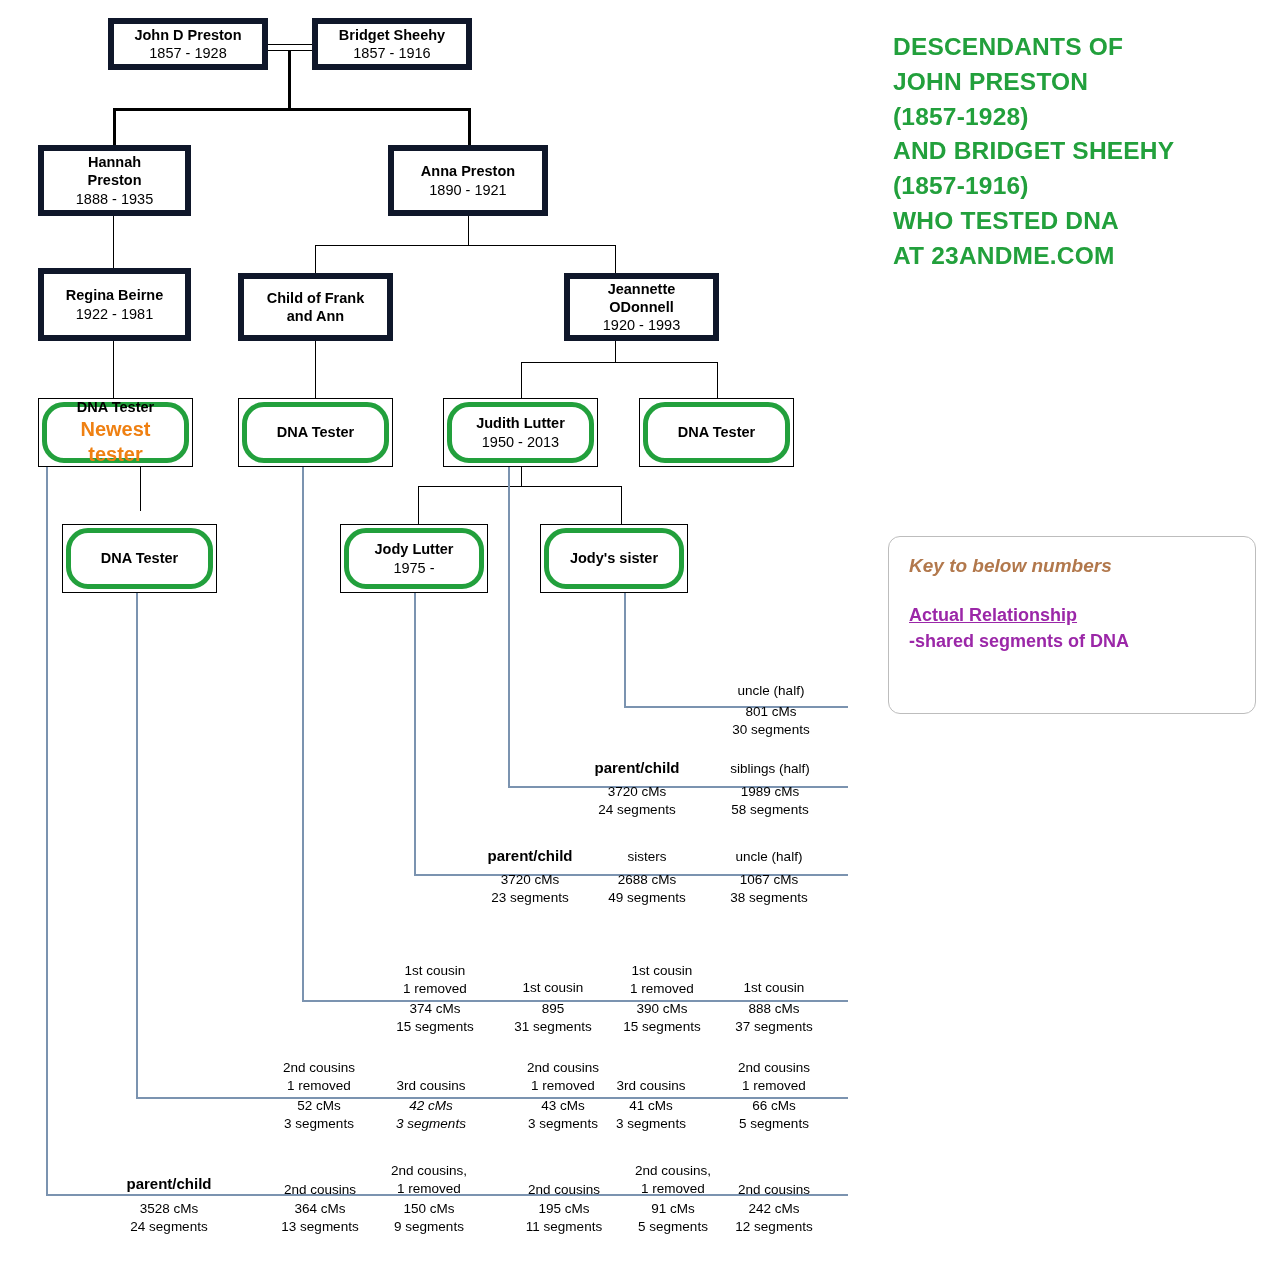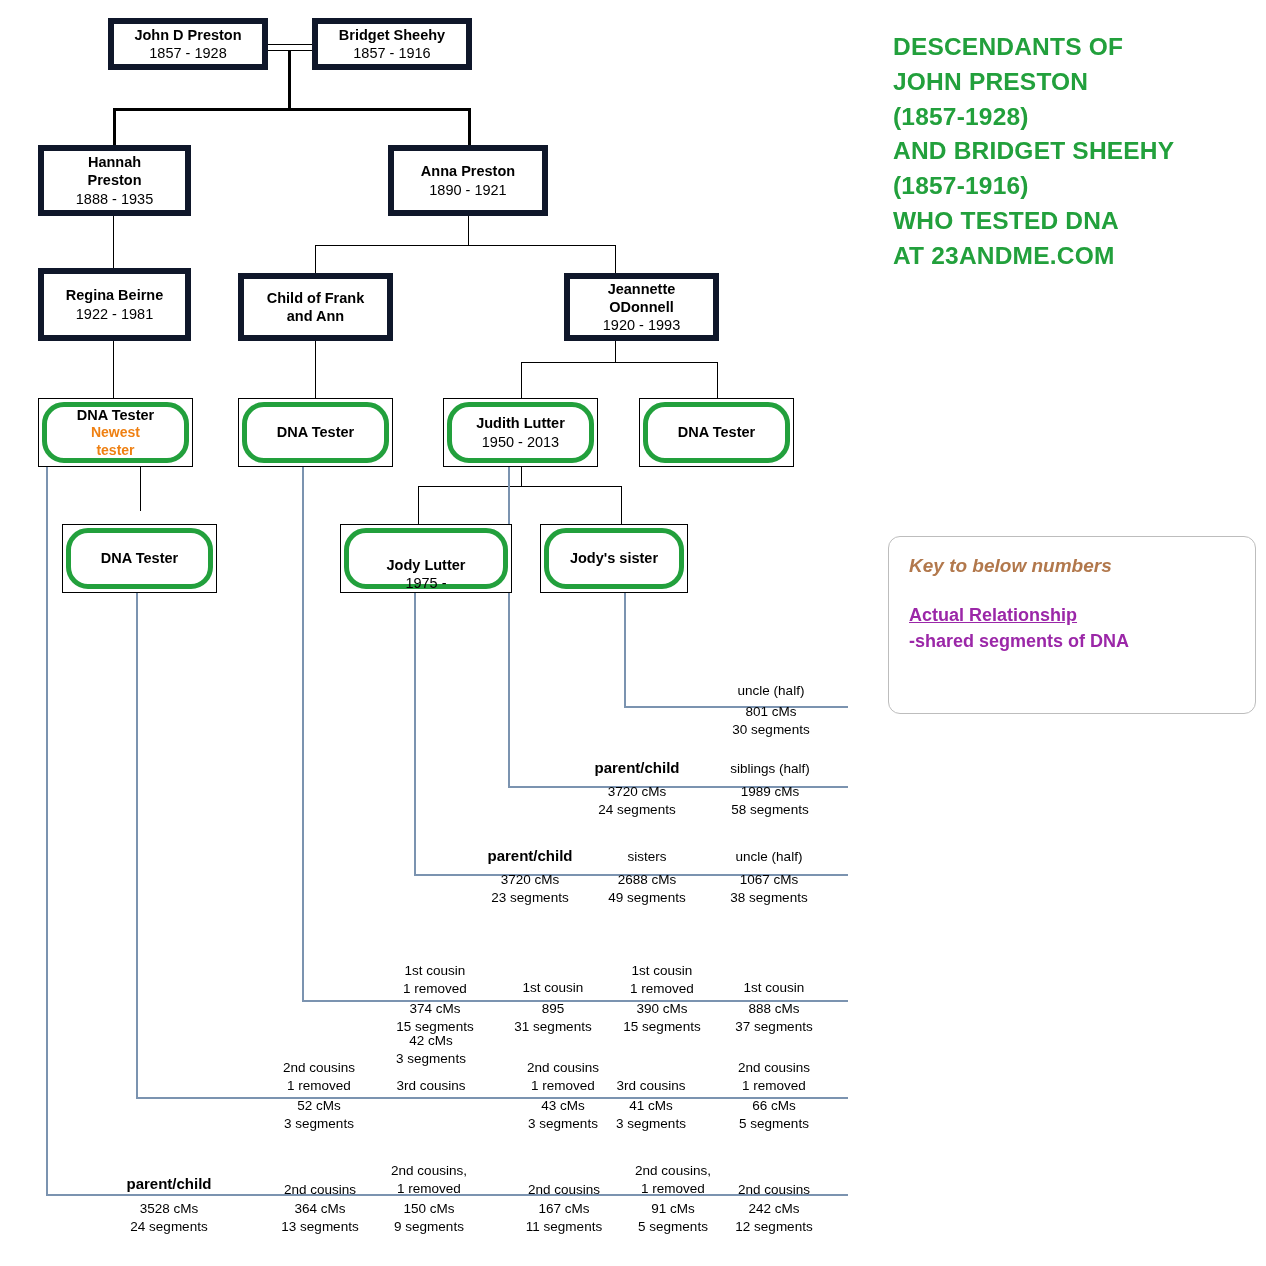--- a/index.html
+++ b/index.html
@@ -51,21 +51,21 @@
     pointer-events: none;
   }
   .node .inner {
     position: relative;
     z-index: 2;
     padding: 0 6px;
   }
   .newest {
     color: #ef8012;
     font-weight: bold;
-    font-size: 14px;
+    font-size: 20px;
   }
 
   
   .ln {
     position: absolute;
     background: #000;
     z-index: 1;
   }
   .ln.h { height: 1px; }
   .ln.v { width: 1px; }
@@ -260,21 +260,21 @@
       <div class="nm">DNA Tester</div>
     </div>
   </div>
 
   <div class="node tested" style="left:62px; top:524px; width:155px; height:69px;">
     <div class="ring"></div>
     <div class="inner">
       <div class="nm">DNA Tester</div>
     </div>
   </div>
-  <div class="node tested" style="left:340px; top:524px; width:172px; height:69px;justify-content:flex-end;">
+  <div class="node tested" style="left:340px; top:524px; width:148px; height:69px;">
     <div class="ring"></div>
     <div class="inner">
       <div class="nm">Jody Lutter</div>
       <div class="yr">1975 -</div>
     </div>
   </div>
   <div class="node tested" style="left:540px; top:524px; width:148px; height:69px;">
     <div class="ring"></div>
     <div class="inner">
       <div class="nm">Jody's sister</div>
@@ -379,21 +379,21 @@
     <div class="lab" style="white-space:pre-line;">2nd cousins
 1 removed</div>
   </div>
   <div class="rel" style="left:254px; top:1097px; width:130px;">
     <div class="num">52 cMs</div>
     <div class="num">3 segments</div>
   </div>
   <div class="rel" style="left:366px; top:1077px; width:130px;">
     <div class="lab" style="white-space:pre-line;">3rd cousins</div>
   </div>
-  <div class="rel" style="left:366px; top:1032px; width:130px;">
+  <div class="rel" style="left:366px; top:1097px; width:130px;font-style:italic;">
     <div class="num">42 cMs</div>
     <div class="num">3 segments</div>
   </div>
   <div class="rel" style="left:498px; top:1059px; width:130px;">
     <div class="lab" style="white-space:pre-line;">2nd cousins
 1 removed</div>
   </div>
   <div class="rel" style="left:498px; top:1097px; width:130px;">
     <div class="num">43 cMs</div>
     <div class="num">3 segments</div>
@@ -433,21 +433,21 @@
 1 removed</div>
   </div>
   <div class="rel" style="left:364px; top:1200px; width:130px;">
     <div class="num">150 cMs</div>
     <div class="num">9 segments</div>
   </div>
   <div class="rel" style="left:499px; top:1181px; width:130px;">
     <div class="lab" style="white-space:pre-line;">2nd cousins</div>
   </div>
   <div class="rel" style="left:499px; top:1200px; width:130px;">
-    <div class="num">167 cMs</div>
+    <div class="num">195 cMs</div>
     <div class="num">11 segments</div>
   </div>
   <div class="rel" style="left:606px; top:1162px; width:134px;">
     <div class="lab" style="white-space:pre-line;">2nd cousins,
 1 removed</div>
   </div>
   <div class="rel" style="left:606px; top:1200px; width:134px;">
     <div class="num">91 cMs</div>
     <div class="num">5 segments</div>
   </div>

